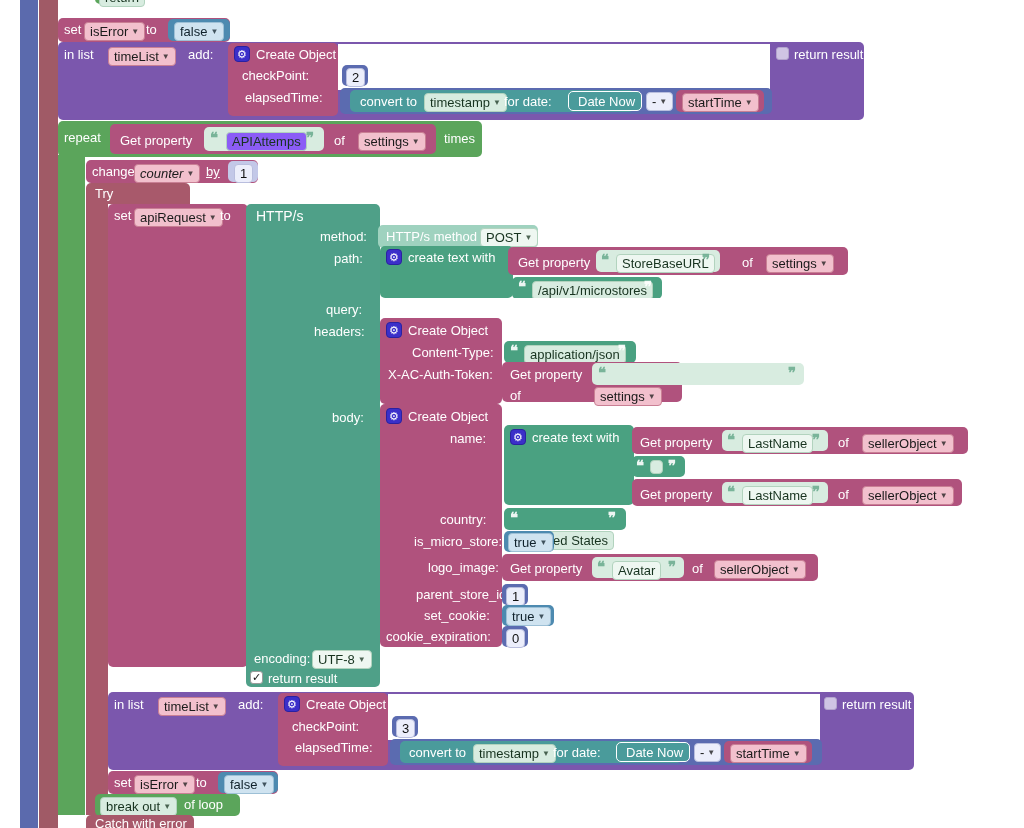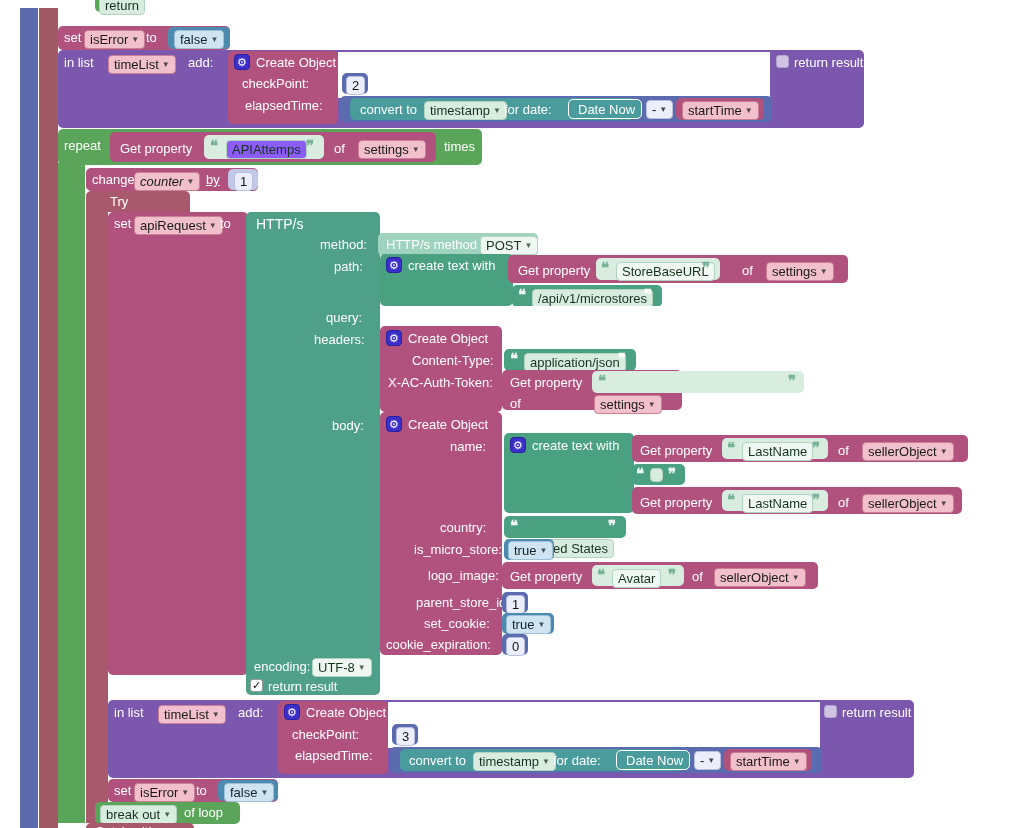--- a/index.html
+++ b/index.html
@@ -6,21 +6,21 @@
   html,body { margin:0; padding:0; }
   body {
     width:1024px; height:828px;
     background:#ffffff;
     font-family:"Liberation Sans", sans-serif;
     font-size:13px;
     position:relative;
     overflow:hidden;
     -webkit-font-smoothing:antialiased;
   }
-  #canvas { position:absolute; left:0; top:8px; width:1024px; height:692px; }
+  #canvas { position:absolute; left:0; top:0; width:1024px; height:692px; }
 
   
   .blk { position:absolute; color:#fff; }
   .rb  { border-radius:5px; }
 
   .lbl { position:absolute; white-space:nowrap; color:#ffffff; }
   .lbl.dark { color:#000; }
 
   
   .field {
@@ -148,21 +148,21 @@
       <span class="caret">▼</span>
     </div>
   <div class="lbl" style="left:206px; top:164px;text-decoration:underline;">by</div>
   <div class="blk rb" style="left:228px; top:161px; width:30px; height:21px; background:#c3c8e8;"></div>
   <div class="field f-num" style="left:234px; top:164px;">
       <span>1</span>
     </div>
 
   <div class="blk" style="left:86px; top:183px; width:104px; height:21px; background:#a8596b; border-radius:5px 5px 0 0;"></div>
   <div class="blk" style="left:86px; top:203px; width:22px; height:612px; background:#a8596b;"></div>
-  <div class="lbl" style="left:95px; top:186px;margin-left:15px;">Try</div>
+  <div class="lbl" style="left:95px; top:186px;">Try</div>
 
   <div class="blk rb" style="left:108px; top:204px; width:140px; height:463px; background:#b0527d;"></div>
   <div class="lbl" style="left:114px; top:208px;">set</div>
   <div class="field f-var" style="left:134px; top:208px;">
       <span>apiRequest</span>
       <span class="caret">▼</span>
     </div>
   <div class="lbl" style="left:220px; top:208px;">to</div>
 
   <div class="blk rb" style="left:246px; top:204px; width:134px; height:483px; background:#4fa088;"></div>

